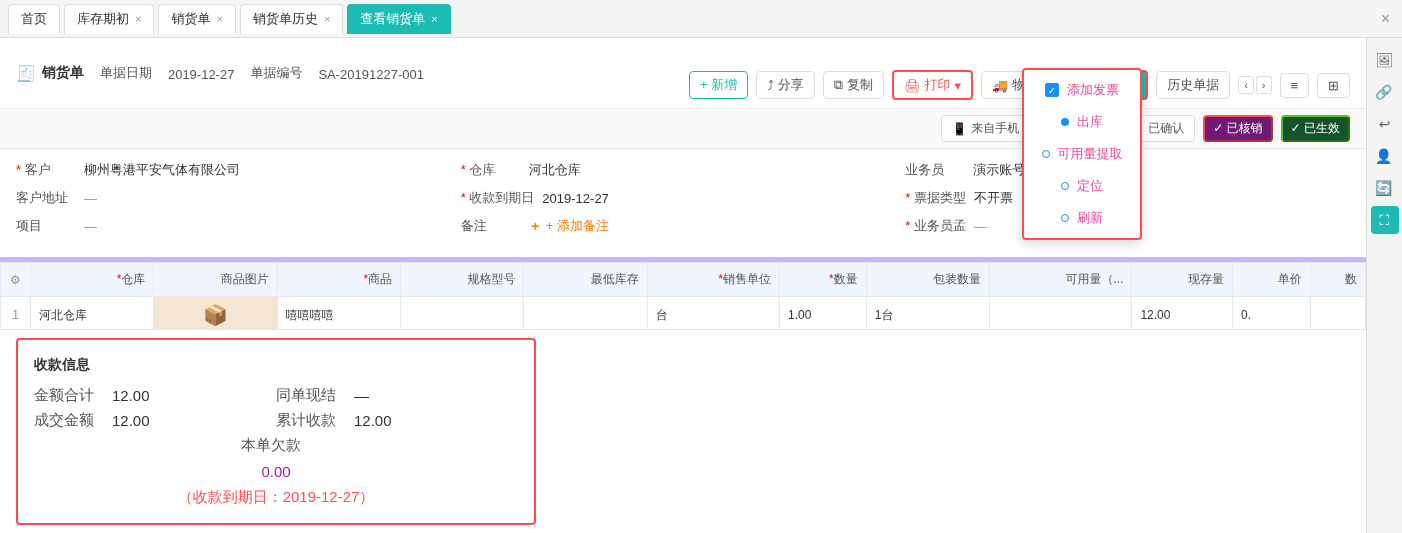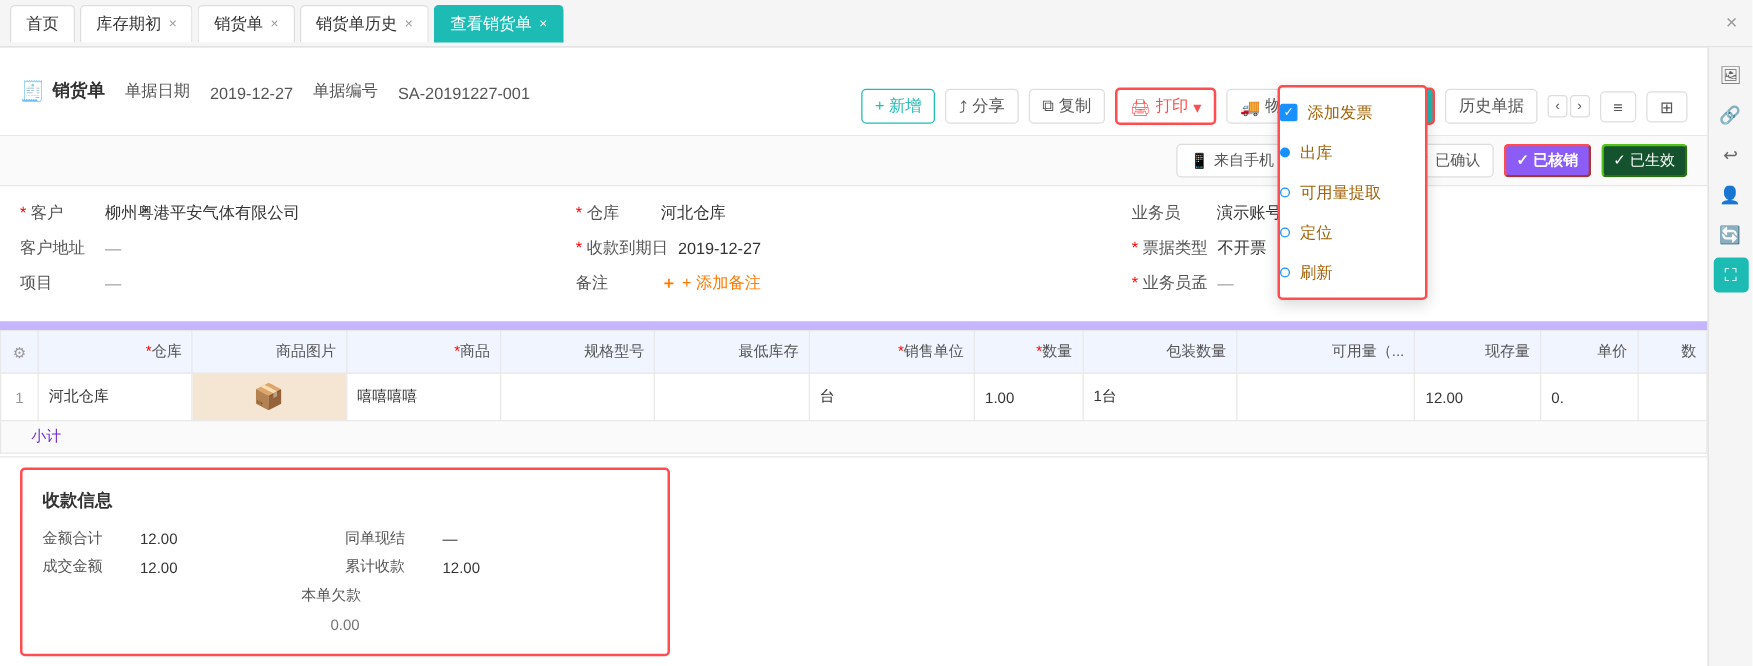--- a/index.html
+++ b/index.html
@@ -27,32 +27,32 @@
       display: flex; align-items: center; padding: 8px 16px; border-bottom: 1px solid #e8e8e8;
       background: #fff; gap: 16px;
     }
     .doc-title { display: flex; align-items: center; gap: 6px; font-size: 14px; font-weight: bold; color: #333; }
     .doc-icon { color: #1cbbb4; font-size: 16px; }
     .doc-meta { display: flex; align-items: flex-end; gap: 16px; font-size: 13px; color: #555; }
     .doc-actions { margin-left: auto; display: flex; align-items: center; gap: 8px; margin-top: 24px; }
     .btn { display: flex; align-items: center; gap: 4px; padding: 4px 10px; border-radius: 4px; cursor: pointer; font-size: 13px; border: 1px solid #ddd; background: #fff; color: #555; }
     .btn-outline-green { color: #1cbbb4; border-color: #1cbbb4; }
     .btn-active { background: #1cbbb4; color: #fff; border-color: #1cbbb4; }
-    .btn-status-red { background: #8b5cf6; color: #fff; border-color: #ff4d4f; border-radius: 4px; padding: 3px 8px; font-size: 12px; font-weight: bold; }
+    .btn-status-red { background: #701a75; color: #fff; border-color: #ff4d4f; border-radius: 4px; padding: 3px 8px; font-size: 12px; }
     .btn-status-green { background: #14532d; color: #fff; border-color: #52c41a; border-radius: 4px; padding: 3px 8px; font-size: 12px; }
 
     
     .toolbar-row {
       display: flex; align-items: center; padding: 6px 16px; background: #fafafa;
       border-bottom: 1px solid #e8e8e8; gap: 8px; justify-content: flex-end;
     }
     .toolbar-btn { display: flex; align-items: center; gap: 4px; padding: 4px 10px; border: 1px solid #ddd; border-radius: 4px; background: #fff; cursor: pointer; font-size: 12px; color: #555; }
 
     
-    .form-section { padding: 12px 16px; border-bottom: 7px solid #c4b5fd; }
+    .form-section { padding: 12px 16px; border-bottom: 5px solid #c4b5fd; }
     .form-row { display: flex; align-items: center; margin-bottom: 10px; gap: 0; }
     .form-field { display: flex; align-items: center; flex: 1; gap: 8px; }
     .form-label { color: #555; white-space: nowrap; min-width: 60px; }
     .required::before { content: '* '; color: red; }
     .form-value { color: #333; }
     .form-dashes { color: #999; }
     .add-note { color: #ff7a00; cursor: pointer; display: flex; align-items: center; gap: 4px; }
     .add-note-plus { font-weight: bold; }
 
     
@@ -62,34 +62,34 @@
     th { padding: 8px 8px; text-align: right; border: 1px solid #e8e8e8; color: #555; font-weight: normal; white-space: nowrap; }
     td { padding: 6px 8px; border: 1px solid #e8e8e8; color: #333; white-space: nowrap; }
     .td-center { text-align: center; }
     .row-num { color: #999; text-align: center; }
     .subtotal-row td { background: #fafafa; color: #888; }
     .col-gear { width: 30px; text-align: center; color: #999; }
 
     
     .summary-section { padding: 16px; background: #fff; border: 2px solid #ff4d4f; margin: 8px 16px; border-radius: 4px; max-width: 520px; }
     .summary-title { font-weight: bold; font-size: 14px; margin-bottom: 12px; }
-    .summary-grid { display: grid; grid-template-columns: 1fr 1fr; gap: 6px 0; font-size: 12px; }
+    .summary-grid { display: grid; grid-template-columns: 1fr 1fr; gap: 6px 0; font-size: 15px; }
     .summary-row { display: flex; align-items: center; gap: 8px; }
     .summary-label { color: #555; min-width: 70px; }
     .summary-value { color: #333; font-weight: 500; }
-    .summary-red { color: #737373; }
+    .summary-red { color: #a21caf; }
     .summary-date { color: #ff4d4f; }
 
     
     .dropdown-overlay { position: absolute; top: 68px; right: 260px; z-index: 100; }
     .dropdown-menu {
       background: #fff; border: 2px solid #ff4d4f; border-radius: 4px;
       box-shadow: 0 4px 12px rgba(0,0,0,0.15); min-width: 120px; padding: 4px 0;
     }
-    .dropdown-item { display: flex; align-items: center; gap: 8px; padding: 7px 0; cursor: pointer; font-size: 13px; color: #a16207; }
+    .dropdown-item { display: flex; align-items: center; gap: 8px; padding: 7px 0; cursor: pointer; font-size: 13px; color: #ec4899; justify-content: center; }
     .dot-blue { width: 8px; height: 8px; border-radius: 50%; background: #1890ff; flex-shrink: 0; }
     .dot-empty { width: 8px; height: 8px; border-radius: 50%; border: 1px solid #1890ff; flex-shrink: 0; }
     .checkbox-blue { width: 14px; height: 14px; border: 1px solid #1890ff; border-radius: 2px; background: #1890ff; display: flex; align-items: center; justify-content: center; flex-shrink: 0; }
     .checkbox-blue::after { content: '✓'; color: #fff; font-size: 10px; }
 
     
     .right-sidebar {
       position: absolute; right: 0; top: 38px; width: 36px; height: 495px;
       background: #f5f5f5; border-left: 1px solid #ddd; display: flex; flex-direction: column;
       align-items: center; padding-top: 8px; gap: 4px;
@@ -308,20 +308,21 @@
           <span class="summary-label">成交金额</span>
           <span class="summary-value">12.00</span>
         </div>
         <div class="summary-row">
           <span class="summary-label">累计收款</span>
           <span class="summary-value">12.00</span>
         </div>
         <div class="summary-row" style="grid-column: 1 / -1; flex-direction: column;">
           <span class="summary-label">本单欠款</span>
           <span class="summary-red">0.00</span>
+          <span class="summary-date">（收款到期日：2019-12-27）</span>
         </div>
       </div>
     </div>
 
   </div>
 
   <div class="dropdown-overlay">
     <div class="dropdown-menu">
       <div class="dropdown-item">
         <div class="checkbox-blue"></div>

